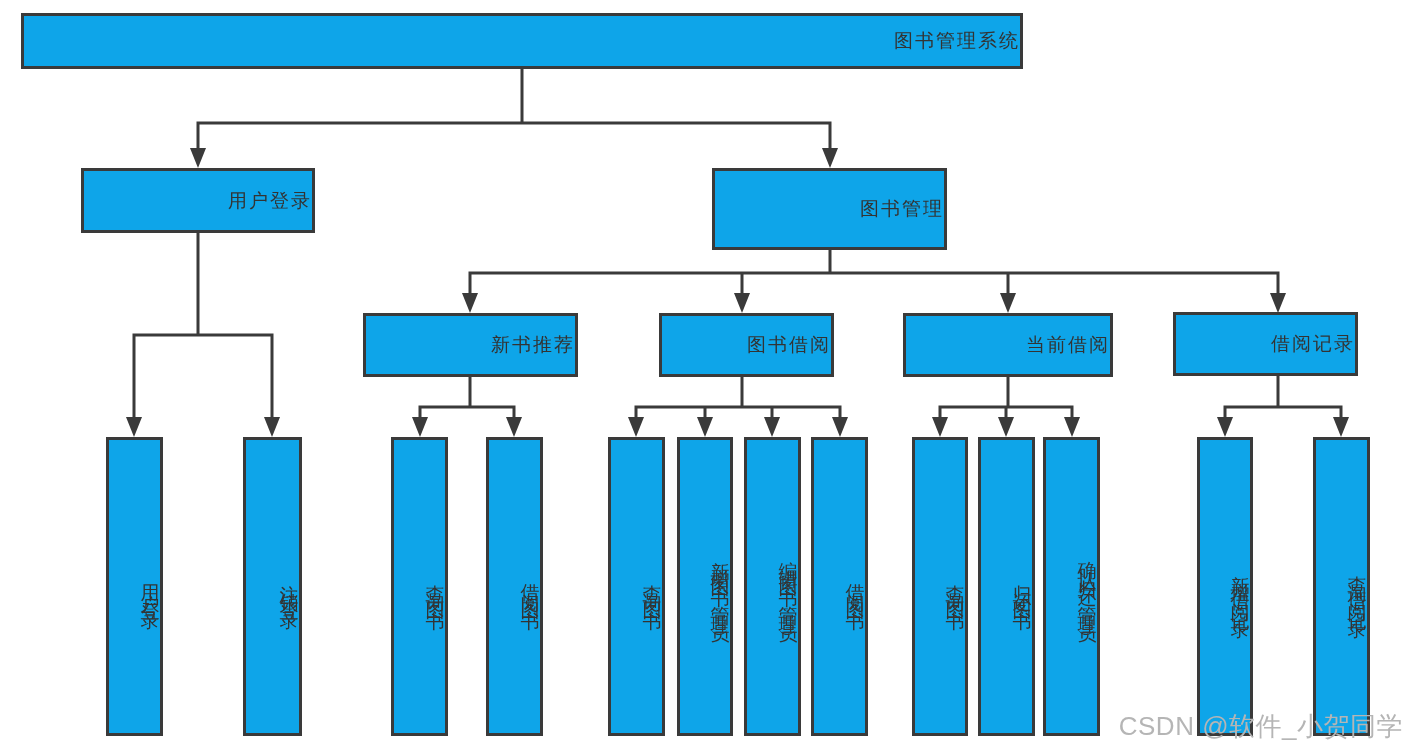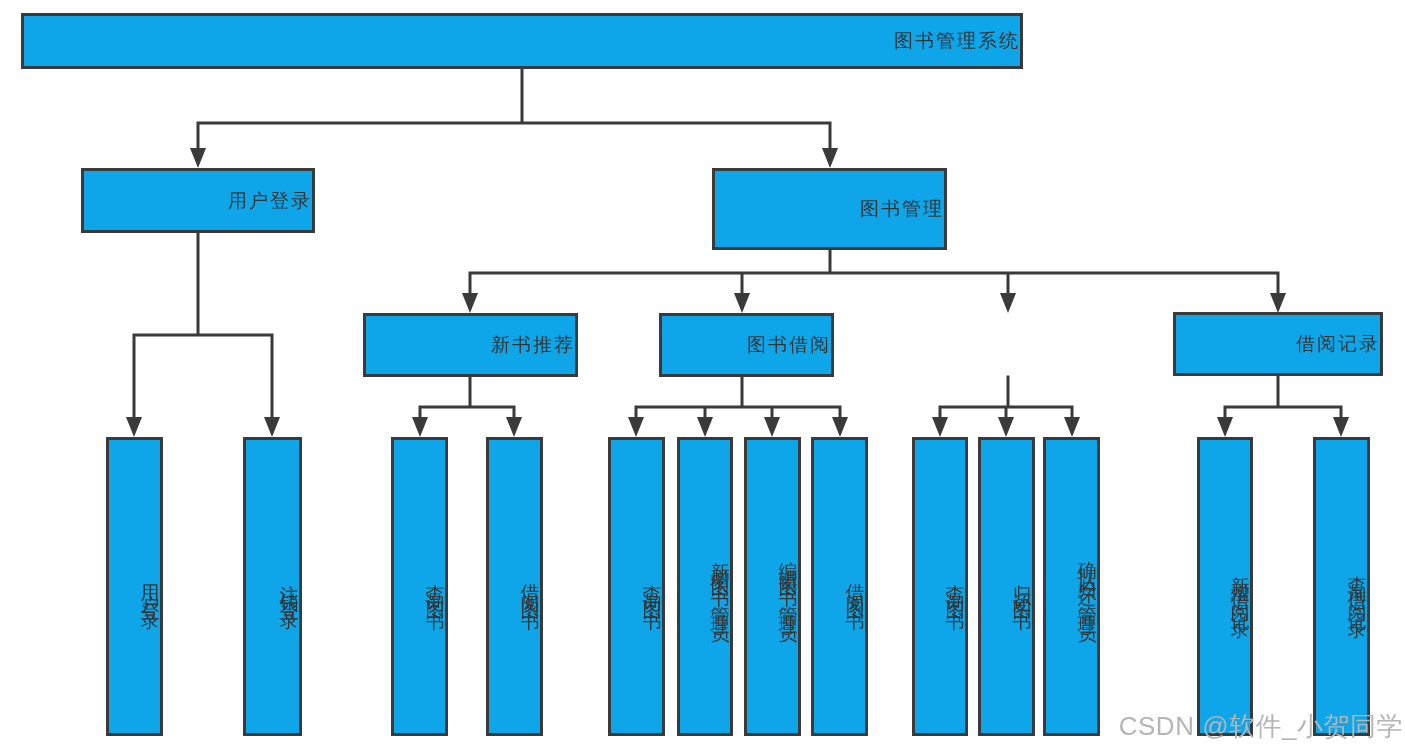--- a/index.html
+++ b/index.html
@@ -125,21 +125,24 @@
   <div class="node" style="left:712px;top:168px;width:235px;height:82px;">
     <span>图书管理</span>
   </div>
 
   <div class="node" style="left:363px;top:313px;width:215px;height:64px;padding-left:7px;">
     <span>新书推荐</span>
   </div>
   <div class="node" style="left:635px;top:313px;width:175px;height:64px;margin-left:24px;">
     <span>图书借阅</span>
   </div>
-  <div class="node" style="left:1173px;top:312px;width:210px;height:64px;">
+  <div class="node" style="left:903px;top:313px;width:210px;height:64px;">
+    <span>当前借阅</span>
+  </div>
+  <div class="node" style="left:1173px;top:312px;width:185px;height:64px;">
     <span>借阅记录</span>
   </div>
 
   <div class="node leaf" style="left:106px;top:437px;width:57px;height:299px;">
     <span>用户登录</span>
   </div>
   <div class="node leaf" style="left:243px;top:437px;width:59px;height:299px;">
     <span>注销登录</span>
   </div>
 

